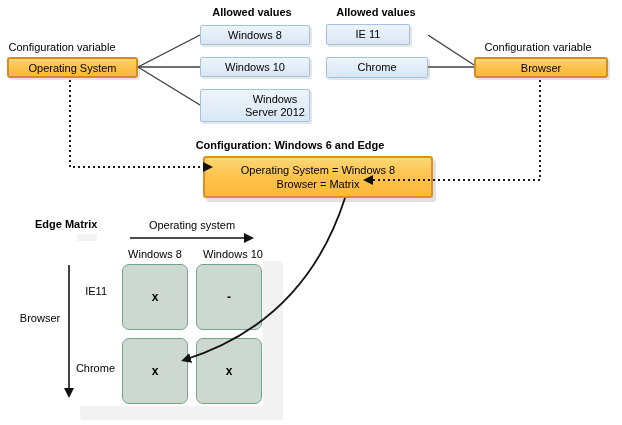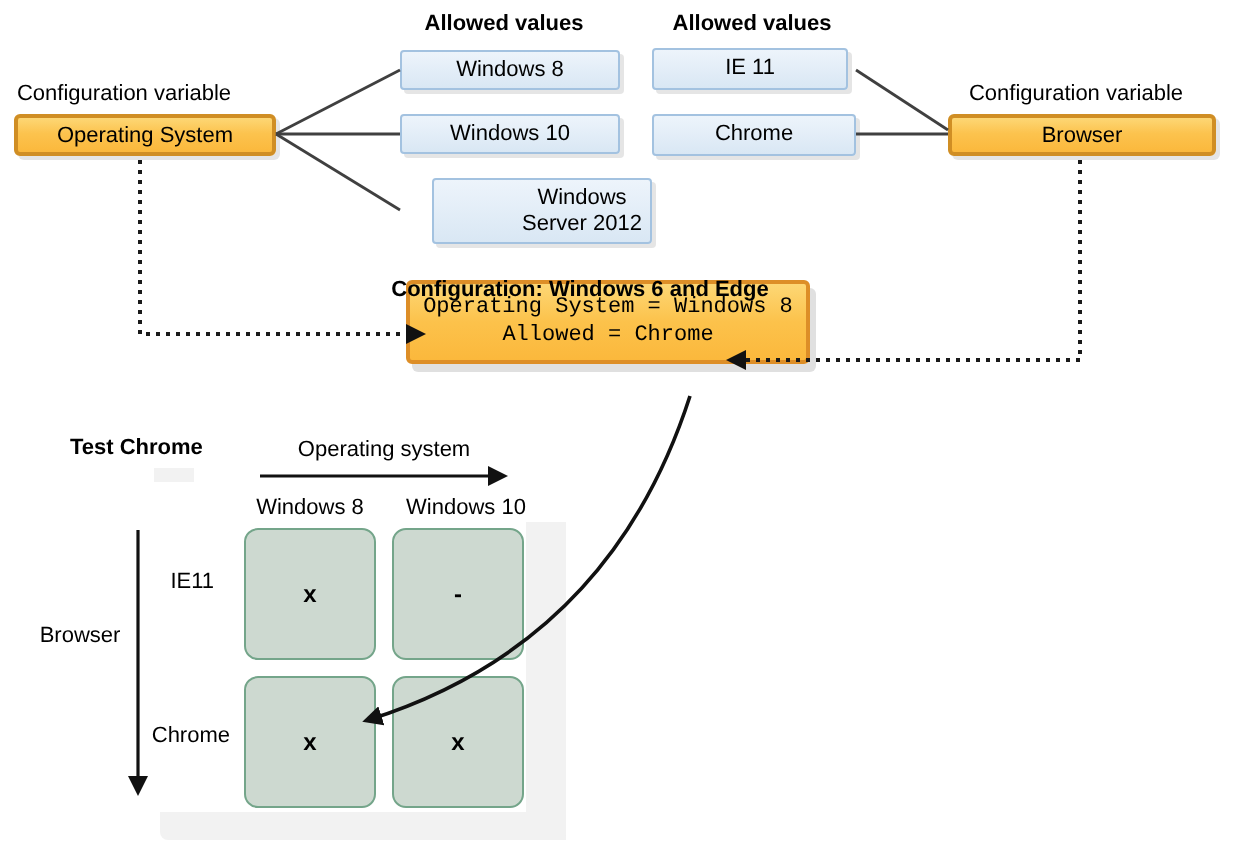--- a/index.html
+++ b/index.html
@@ -55,43 +55,43 @@
     <span>Operating System</span>
   </div>
 
   <div class="lbl ctr b" style="left:252px;top:6px;">Allowed values</div>
   <div class="bbox" style="left:200px;top:25px;width:110px;height:20px;">
     <span>Windows 8</span>
   </div>
   <div class="bbox" style="left:200px;top:57px;width:110px;height:20px;">
     <span>Windows 10</span>
   </div>
-  <div class="bbox" style="left:216px;top:89px;width:110px;height:33px;padding-left:40px;">
+  <div class="bbox" style="left:200px;top:89px;width:110px;height:33px;padding-left:40px;">
     <span style="width:72px;white-space:normal;">Windows Server 2012</span>
   </div>
 
   <div class="lbl ctr b" style="left:376px;top:6px;">Allowed values</div>
-  <div class="bbox" style="left:326px;top:24px;width:98px;height:21px;align-items:center;">
+  <div class="bbox" style="left:326px;top:24px;width:84px;height:21px;align-items:center;">
     <span>IE 11</span>
   </div>
   <div class="bbox" style="left:326px;top:57px;width:102px;height:21px;">
     <span>Chrome</span>
   </div>
   <div class="lbl ctr" style="left:538px;top:41px;">Configuration variable</div>
   <div class="obox" style="left:474px;top:57px;width:134px;height:21px;">
     <span>Browser</span>
   </div>
 
   <div class="lbl ctr b" style="left:290px;top:139px;">Configuration: Windows 6 and Edge</div>
-  <div class="cfgbox" style="left:203px;top:140px;width:202px;height:42px;font-family:Liberation Mono, monospace;">
+  <div class="cfgbox" style="left:203px;top:156px;width:230px;height:42px;">
     <span>Operating System = Windows 8</span>
-    <span>Allowed = Chrome</span>
+    <span>Browser = Matrix</span>
   </div>
 
-  <div class="lbl b" style="left:35px;top:218px;">Test Chrome</div>
+  <div class="lbl b" style="left:35px;top:218px;">Edge Matrix</div>
   <div class="lbl ctr" style="left:192px;top:219px;">Operating system</div>
   <div class="lbl ctr" style="left:40px;top:312px;">Browser</div>
 
   <div class="lbl ctr" style="left:155px;top:248px;">Windows 8</div>
   <div class="lbl ctr" style="left:233px;top:248px;">Windows 10</div>
   <div class="lbl rt" style="left:107px;top:285px;">IE11</div>
   <div class="lbl rt" style="left:115px;top:362px;">Chrome</div>
 
   <div class="cell" style="left:122px;top:264px;">
     <span>x</span>

